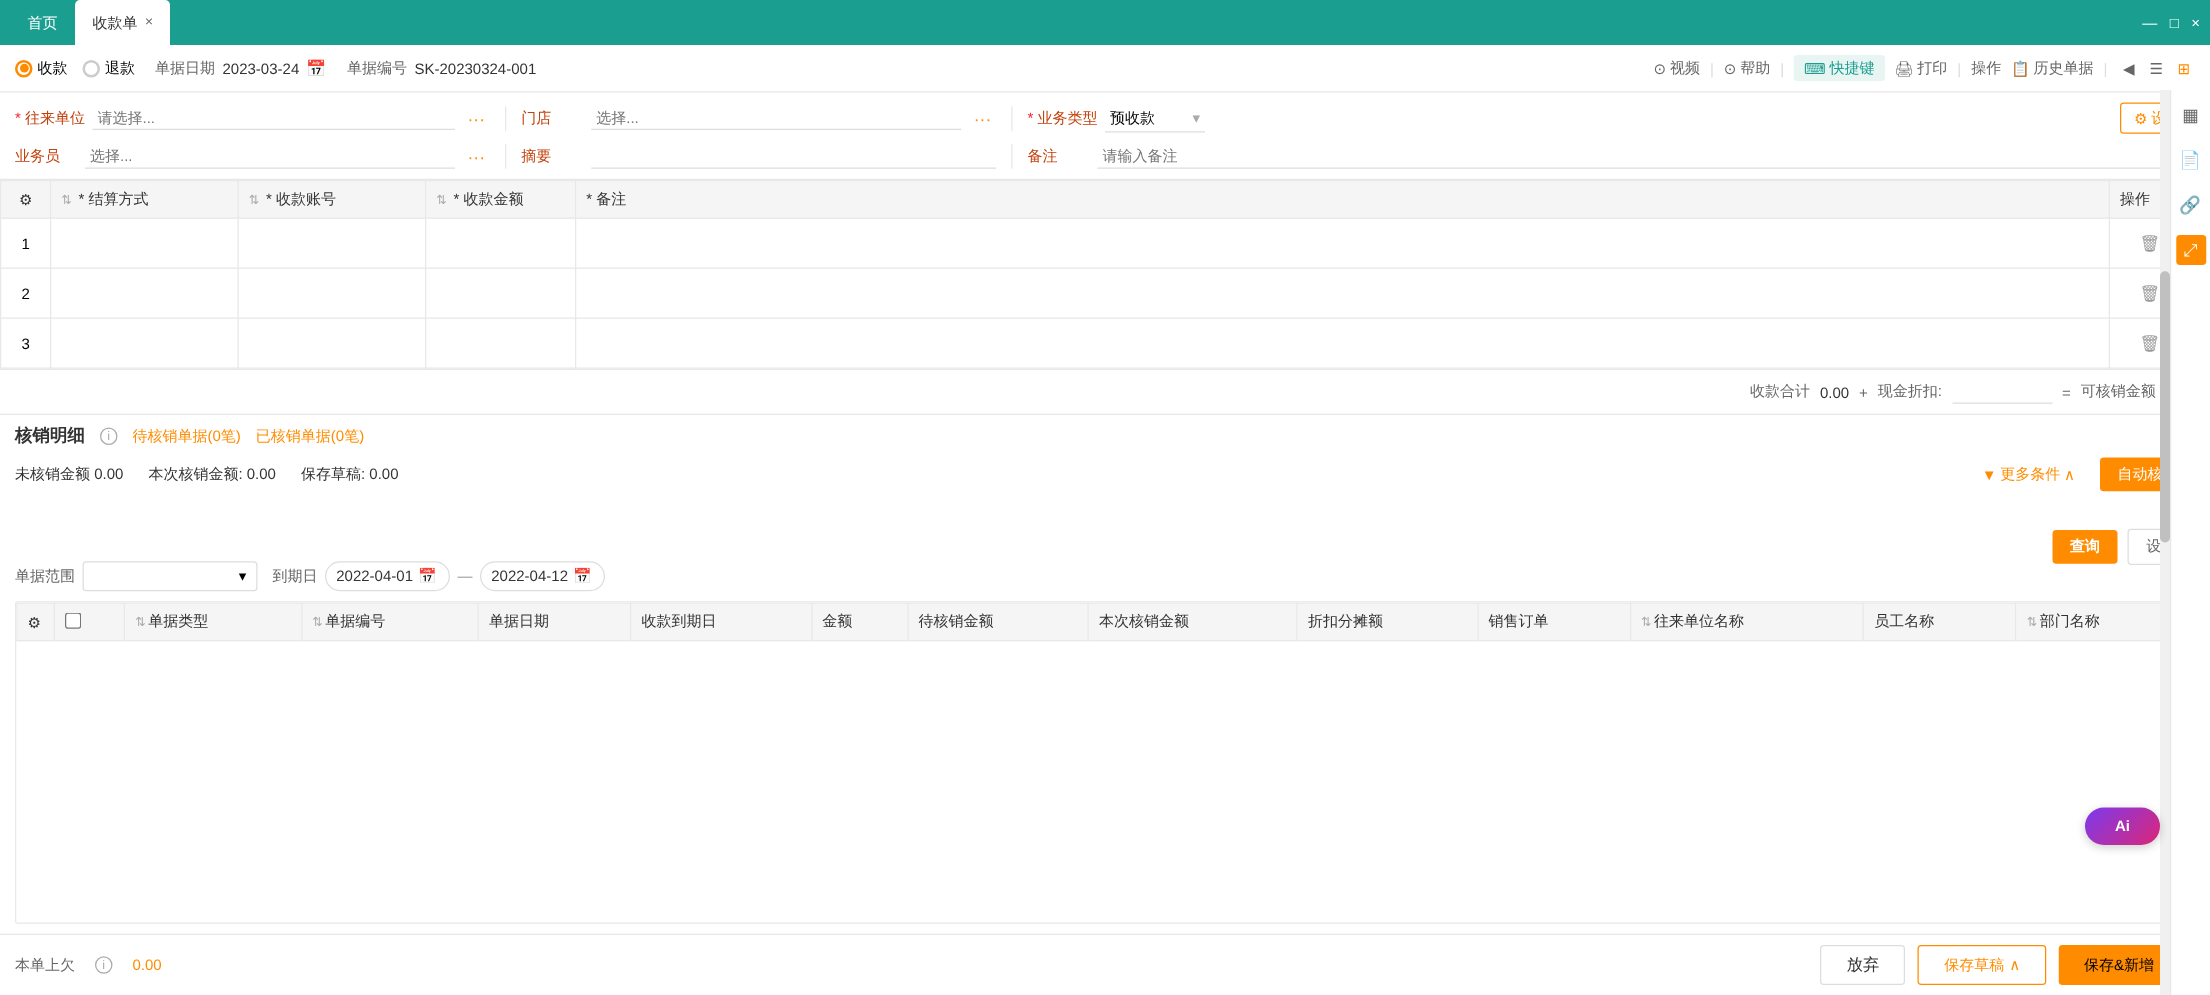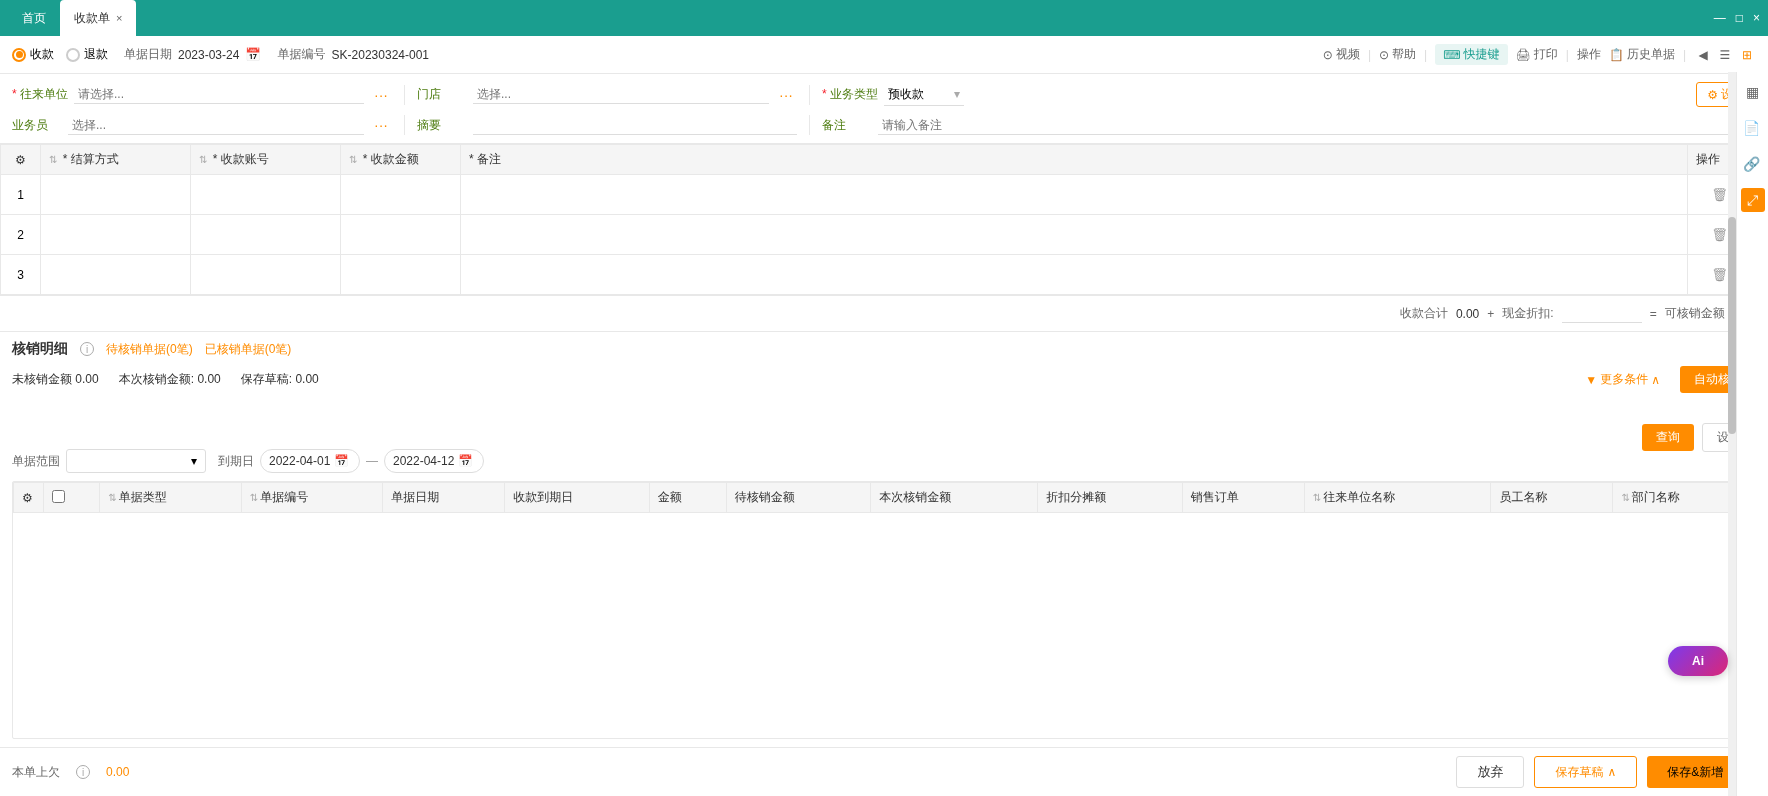--- a/index.html
+++ b/index.html
@@ -101,21 +101,21 @@
       flex-shrink: 0;
     }
     .form-row { display: flex; align-items: center; gap: 0; margin-bottom: 8px; }
     .form-row:last-child { margin-bottom: 0; }
     .form-field {
       display: flex;
       align-items: center;
       gap: 6px;
       flex: 1;
     }
-    .form-field-label { color: #4d7c0f; white-space: nowrap; min-width: 50px; }
+    .form-field-label { color: #c2410c; white-space: nowrap; min-width: 50px; }
     .required::before { content: '* '; color: #f5222d; }
     .form-input {
       flex: 1;
       border: none;
       border-bottom: 1px solid #ddd;
       padding: 2px 4px;
       color: #999;
       outline: none;
       font-size: 12px;
       background: transparent;
@@ -233,21 +233,21 @@
     .filter-right { display: flex; align-items: center; gap: 8px; }
     .more-filter-btn {
       color: #ff8c00; cursor: pointer; display: flex; align-items: center; gap: 3px;
     }
     .auto-verify-btn {
       background: #ff8c00; color: #fff; border: none;
       padding: 5px 14px; border-radius: 3px; cursor: pointer; font-size: 12px;
     }
     .query-btn {
       background: #ff8c00; color: #fff; border: none;
-      padding: 5px 14px; border-radius: 3px; cursor: pointer; font-size: 12px;
+      padding: 5px 14px; border-radius: 3px; cursor: pointer; font-size: 12px; font-weight: bold;
     }
     .settings-btn2 {
       background: #fff; border: 1px solid #ddd; color: #666;
       padding: 5px 14px; border-radius: 3px; cursor: pointer; font-size: 12px;
     }
 
     .filter-field {
       display: flex; align-items: center; gap: 6px;
     }
     .filter-label { color: #666; white-space: nowrap; }

